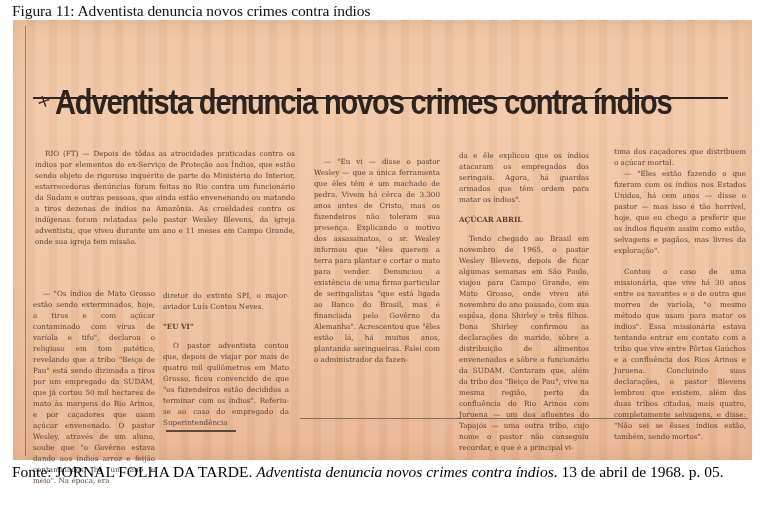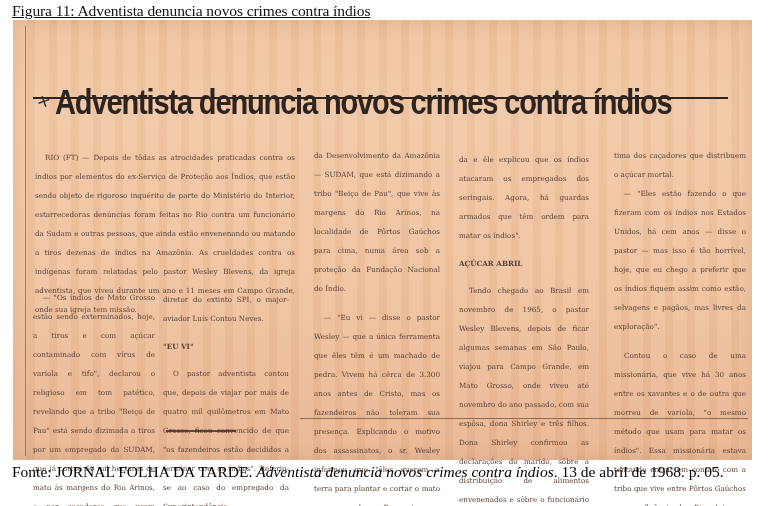--- a/index.html
+++ b/index.html
@@ -1,32 +1,32 @@
 <!DOCTYPE html>
 <html><head>
 <meta charset="utf-8">
 <style>
   html, body { margin:0; padding:0; }
   body { width:768px; height:506px; background:#ffffff; position:relative; overflow:hidden; font-family:"Liberation Serif", serif; }
-  .caption-top { position:absolute; left:12px; top:2px; font-size:15.5px; color:#111; line-height:18px; font-family:"Liberation Serif", serif; letter-spacing:-0.1px;text-decoration:underline; }
+  .caption-top { position:absolute; left:12px; top:2px; font-size:15.5px; color:#111; line-height:18px; font-family:"Liberation Serif", serif; letter-spacing:-0.1px; }
   .clipping { position:absolute; left:13px; top:20px; width:739px; height:440px;
     background: linear-gradient(180deg, #eec3a0 0%, #f1c8a6 20%, #efc3a0 60%, #e9b592 100%);
     box-shadow: inset 0 0 18px rgba(170,110,70,0.25); overflow:hidden; }
   .clipping::before { content:""; position:absolute; inset:0;
     background: repeating-linear-gradient(90deg, rgba(255,255,255,0.06) 0 14px, rgba(160,100,60,0.05) 14px 22px); pointer-events:none; }
   .left-rule { position:absolute; left:12px; top:6px; width:1px; height:430px; background:#6b4a38; opacity:0.6; }
   .masthead { position:absolute; left:20px; right:8px; top:58px; height:16px; font-family:"Liberation Sans", sans-serif; color:#3a2b22; font-size:11.5px; }
   .masthead .date { position:absolute; left:12px; top:0; letter-spacing:0.2px; }
   .masthead .paper { position:absolute; left:335px; top:0; letter-spacing:0.8px; }
   .masthead .mark { position:absolute; left:612px; top:-8px; font-family:"DejaVu Serif", serif; font-size:14px; color:#6b4a50; font-style:italic; }
   .masthead .page { position:absolute; right:16px; top:0; font-weight:bold; }
   .top-rule { position:absolute; left:20px; right:24px; top:77px; height:2px; background:#2f2520; }
   .headline { position:absolute; left:55px; top:80px; font-family:"Liberation Sans", sans-serif; font-weight:bold; font-size:35px; color:#2d2420; letter-spacing:-1.4px; transform:scaleX(0.83); transform-origin:left top; white-space:nowrap; line-height:44px; }
   .cross { position:absolute; left:36px; top:90px; font-family:"DejaVu Sans", sans-serif; font-size:18px; color:#3a2d28; transform:rotate(-20deg); }
-  .col { position:absolute; font-family:"DejaVu Serif", serif; font-size:7.2px; line-height:19px; color:#5a4236; text-align:justify; }
+  .col { position:absolute; font-family:"DejaVu Serif", serif; font-size:7.2px; line-height:11px; color:#5a4236; text-align:justify; }
   .col p { margin:0; text-indent:10px; }
   .col p.sub { text-indent:0; font-weight:bold; margin:9px 0 8px 0; }
   .col p.gap { margin-top:10px; }
   .lead { left:35px; top:148px; width:260px; }
   .c1 { left:33px; top:288px; width:122px; }
   .c2 { left:163px; top:290px; width:126px; }
   .c3 { left:314px; top:146px; width:126px; }
   .c4 { left:459px; top:150px; width:130px; }
   .c5 { left:606px; top:146px; width:132px;margin-left:8px; }
   .bottom-rule-left { position:absolute; left:166px; top:430px; width:70px; height:2px; background:#3b2c24; opacity:0.8; }
@@ -56,21 +56,20 @@
   <p>— "Os índios de Mato Grosso estão sendo exterminados, hoje, a tiros e com açúcar contaminado com vírus de varíola e tifo", declarou o religioso em tom patético, revelando que a tribo "Beiço de Pau" está sendo dizimada a tiros por um empregado da SUDAM, que já cortou 50 mil hectares de mato às margens do Rio Arinos, e por caçadores que usam açúcar envenenado. O pastor Wesley, através de um aluno, soube que "o Govêrno estava dando aos índios arroz e feijão contaminados, há um ano e meio". Na época, era</p>
 </div>
 
 <div class="col c2">
   <p style="text-indent:0">diretor do extinto SPI, o major-aviador Luís Contou Neves.</p>
   <p class="sub">"EU VI"</p>
   <p>O pastor adventista contou que, depois de viajar por mais de quatro mil quilômetros em Mato Grosso, ficou convencido de que "os fazendeiros estão decididos a terminar com os índios". Referiu-se ao caso do empregado da Superintendência</p>
 </div>
 
 <div class="col c3">
-  <p style="text-indent:0">da Desenvolvimento da Amazônia — SUDAM, que está dizimando a tribo "Beiço de Pau", que vive às margens do Rio Arinos, na localidade de Pôrtos Gaúchos para cima, numa área sob a proteção da Fundação Nacional do Índio.</p>
   <p class="gap">— "Eu vi — disse o pastor Wesley — que a única ferramenta que êles têm é um machado de pedra. Vivem há cêrca de 3.300 anos antes de Cristo, mas os fazendeiros não toleram sua presença. Explicando o motivo dos assassinatos, o sr. Wesley informou que "êles querem a terra para plantar e cortar o mato para vender. Denunciou a existência de uma firma particular de seringalistas "que está ligada ao Banco do Brasil, mas é financiada pelo Govêrno da Alemanha". Acrescentou que "êles estão lá, há muitos anos, plantando seringueiras. Falei com o administrador da fazen-</p>
 </div>
 
 <div class="col c4">
   <p style="text-indent:0">da e êle explicou que os índios atacaram os empregados dos seringais. Agora, há guardas armados que têm ordem para matar os índios".</p>
   <p class="sub">AÇÚCAR ABRIL</p>
   <p>Tendo chegado ao Brasil em novembro de 1965, o pastor Wesley Blevens, depois de ficar algumas semanas em São Paulo, viajou para Campo Grande, em Mato Grosso, onde viveu até novembro do ano passado, com sua espôsa, dona Shirley e três filhos. Dona Shirley confirmou as declarações do marido, sôbre a distribuição de alimentos envenenados e sôbre o funcionário da SUDAM. Contaram que, além da tribo dos "Beiço de Pau", vive na mesma região, perto da confluência do Rio Arinos com Juruena — um dos afluentes do Tapajós — uma outra tribo, cujo nome o pastor não conseguiu recordar, e que é a principal vi-</p>
 </div>
 
 <div class="col c5">

